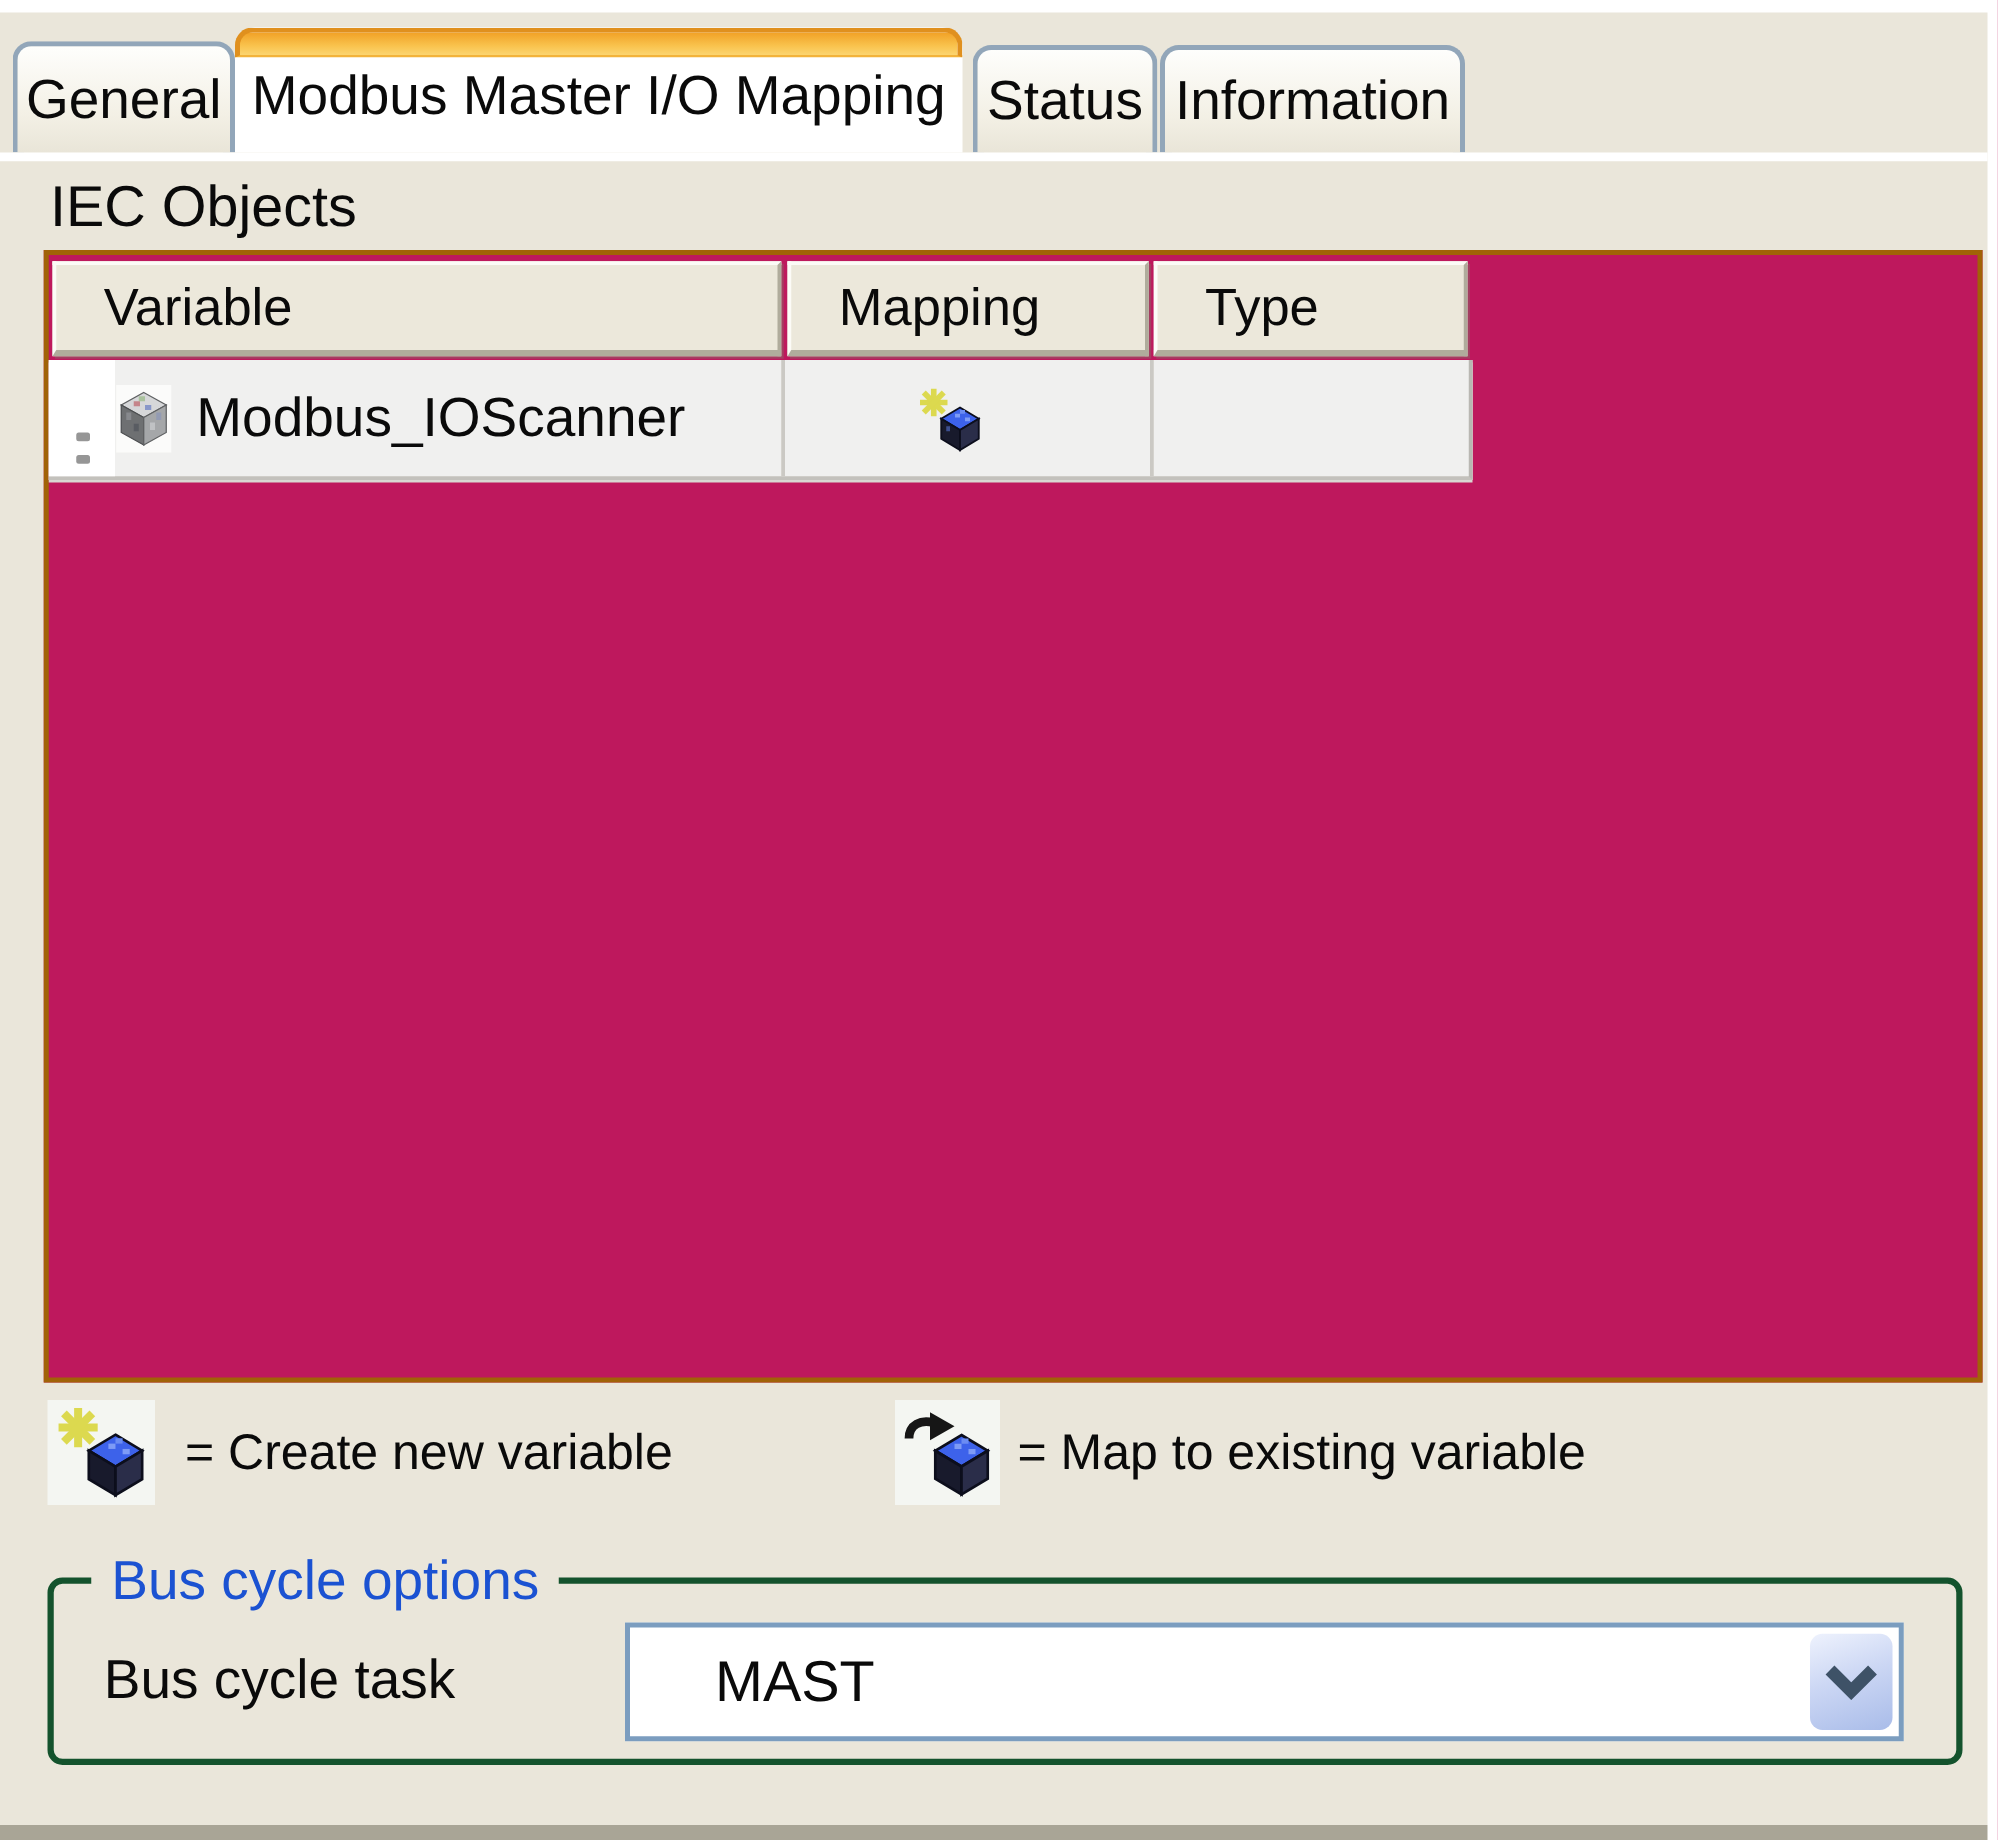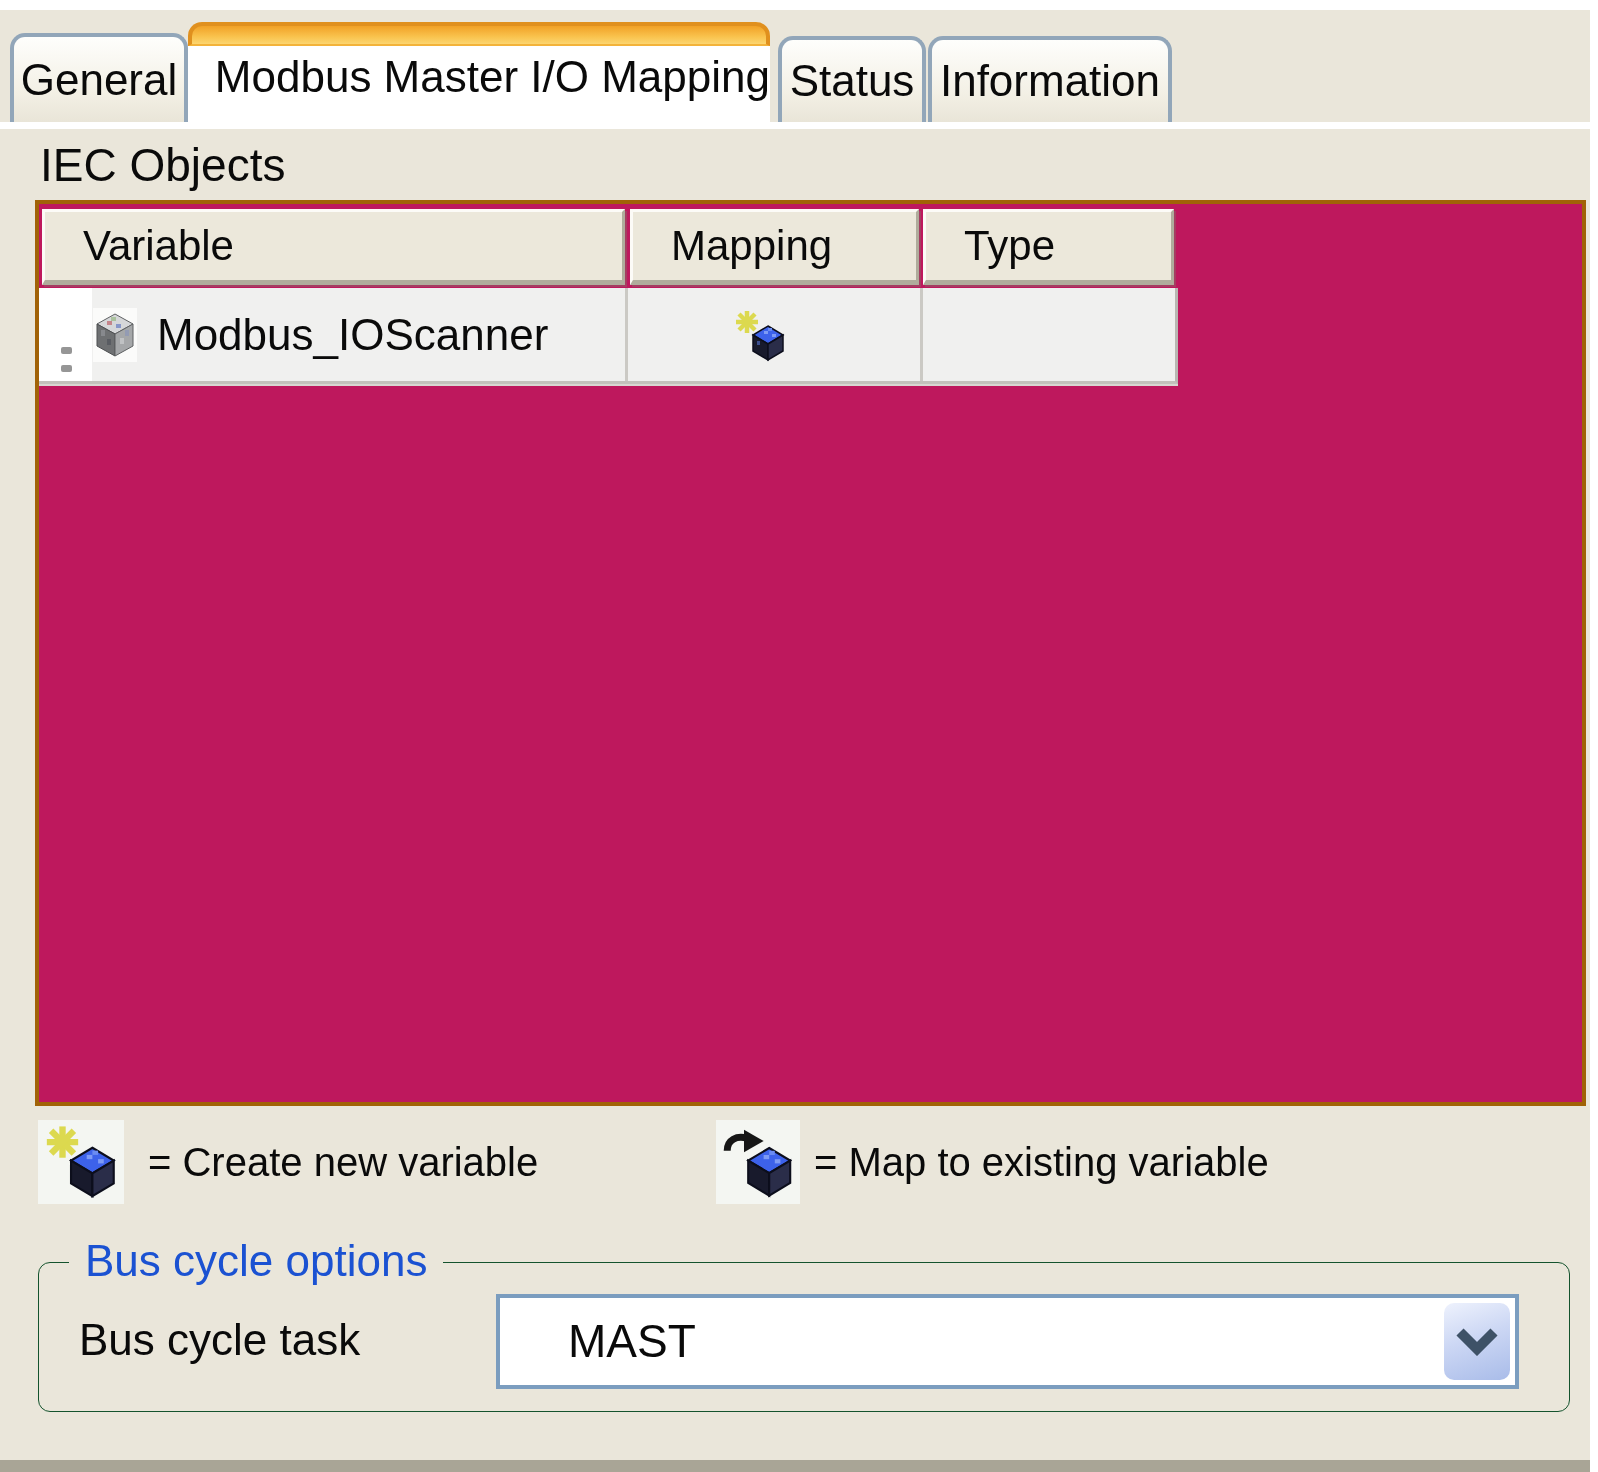--- a/index.html
+++ b/index.html
@@ -15,21 +15,21 @@
   .tab.inactive { border:4px solid #92a6b9; border-bottom:none; border-radius:15px 15px 0 0;
          background:linear-gradient(180deg,#fefefc 0%,#f3f0e5 65%,#e9e5d8 100%); }
   .tab-general { left:10px;  top:23px; width:178px; height:89px; }
   .tab-status  { left:778px; top:26px; width:148px; height:86px; }
   .tab-info    { left:928px; top:26px; width:244px; height:86px; }
   .tab-active-box { position:absolute; left:188px; top:12px; width:582px; height:100px;
          background:#ffffff; border-radius:16px 16px 0 0; }
   .tab-cap { position:absolute; left:0; top:0; right:0; height:24px;
          border:4px solid #e0901e; border-bottom:2px solid #f3b33a; border-radius:14px 14px 0 0;
          background:linear-gradient(180deg,#f1a126 0%,#f9c34e 60%,#fcd570 100%); }
-  .tab-active-label { position:absolute; left:0; right:0; top:30px; text-align:right; font-size:44px; }
+  .tab-active-label { position:absolute; left:0; right:0; top:30px; text-align:center; font-size:44px; }
   .tab-gap { position:absolute; left:0; top:112px; width:1590px; height:7px; background:#ffffff; }
 
   
   .section-title { position:absolute; left:40px; top:128px; font-size:46px; }
 
   
   .iec-table { position:absolute; left:35px; top:190px; width:1551px; height:906px;
          background:#be185d; border:4px solid #a16207; }
   .th { position:absolute; top:5px; height:76px; background:#ece8db;
         border-top:3px solid #fcfbf7; border-left:3px solid #fcfbf7;
@@ -54,21 +54,21 @@
 
   
   .licon { position:absolute; top:1110px; width:86px; height:84px; background:#f4f6f2;
            display:flex; align-items:center; justify-content:center; }
   .licon1 { left:38px; } .licon2 { left:716px; width:84px; }
   .ltext { position:absolute; top:1110px; height:84px; line-height:84px; font-size:40px; white-space:nowrap; }
   .ltext1 { left:148px; } .ltext2 { left:814px; }
 
   
   .groupbox { position:absolute; left:38px; top:1252px; width:1532px; height:150px;
-              border:1px solid #14532d; border-radius:12px; }
+              border:5px solid #14532d; border-radius:12px; }
   .grouptitle { position:absolute; left:30px; top:-30px; height:56px; line-height:56px;
                 padding:0 16px; background:#eae6da; font-size:44px; color:#1b52d2; white-space:nowrap; }
   .tasklabel { position:absolute; left:40px; top:52px; font-size:44px; white-space:nowrap; }
   .dropdown { position:absolute; left:457px; top:31px; width:1023px; height:95px;
               background:#ffffff; border:4px solid #7b9dbf; }
   .ddvalue { position:absolute; left:28px; top:0; height:87px; line-height:87px; font-size:46px;margin-left:40px; }
   .ddbtn { position:absolute; right:5px; top:5px; width:66px; height:77px; border-radius:10px;
            background:linear-gradient(160deg,#eef2fd 0%,#ccd7f4 45%,#a9bce9 100%);
            display:flex; align-items:center; justify-content:center; }
 </style>

